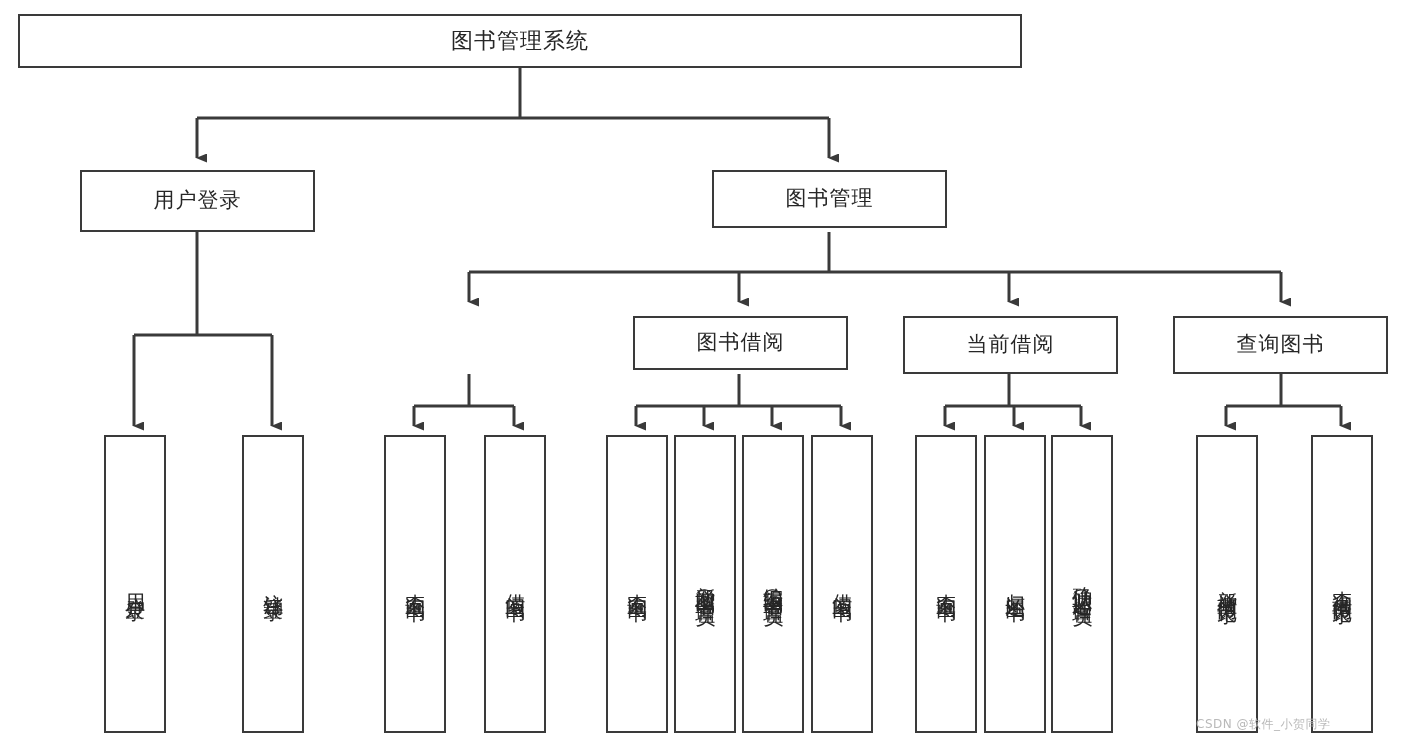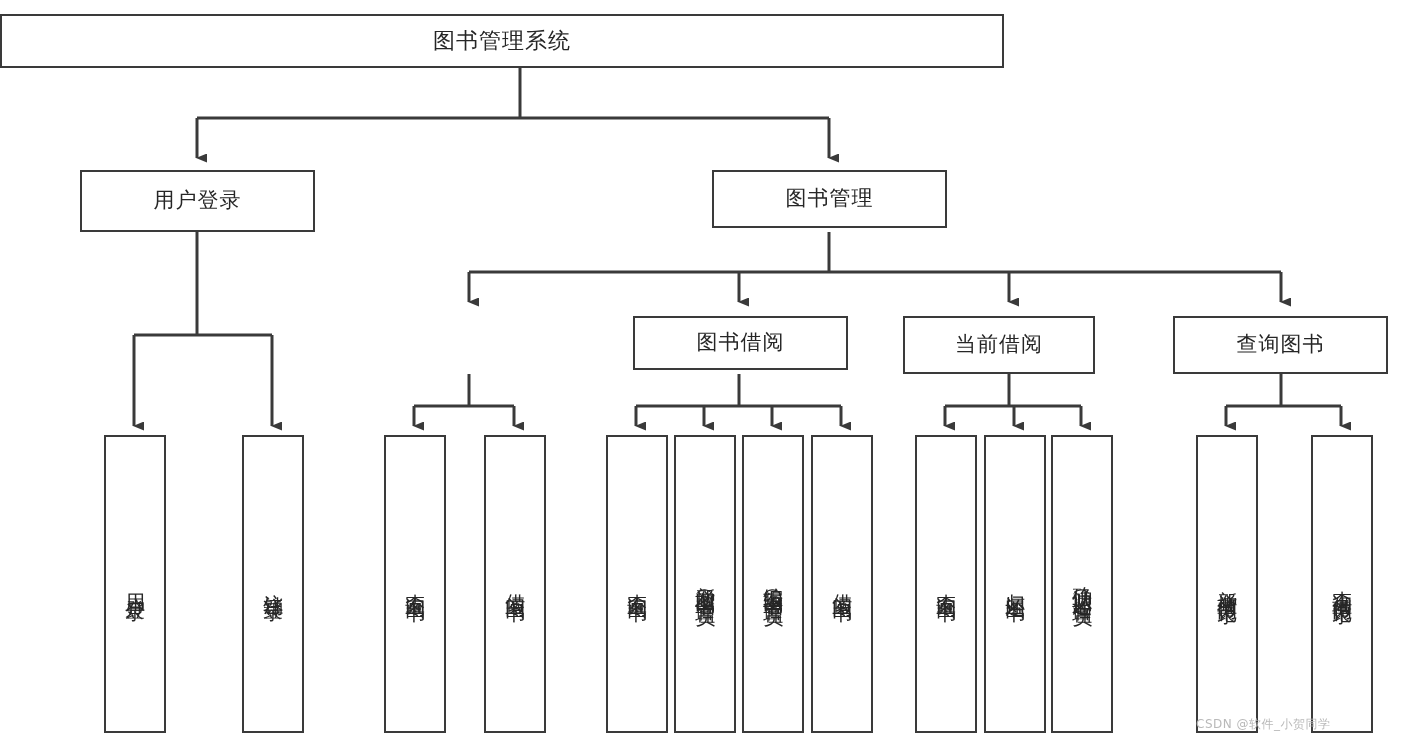--- a/index.html
+++ b/index.html
@@ -116,38 +116,38 @@
       <path d="M1014,406 L1014,426" marker-end="url(#arrowhead)"></path>
       <path d="M1081,406 L1081,426" marker-end="url(#arrowhead)"></path>
 
       <path d="M1281,374 L1281,406"></path>
       <path d="M1226,406 L1341,406"></path>
       <path d="M1226,406 L1226,426" marker-end="url(#arrowhead)"></path>
       <path d="M1341,406 L1341,426" marker-end="url(#arrowhead)"></path>
     </g>
   </svg>
 
-  <div class="node horiz root" style="left:0; top:14px; width:1004px; height:54px;">
+  <div class="node horiz root" style="left:18px; top:14px; width:1004px; height:54px;">
     <span>图书管理系统</span>
   </div>
 
   <div class="node horiz" style="left:80px; top:170px; width:235px; height:62px;">
     <span>用户登录</span>
   </div>
 
   <div class="node horiz" style="left:712px; top:170px; width:235px; height:58px;">
     <span>图书管理</span>
   </div>
 
 
   <div class="node horiz" style="left:633px; top:316px; width:215px; height:54px;">
     <span>图书借阅</span>
   </div>
 
-  <div class="node horiz" style="left:903px; top:316px; width:192px; height:58px;">
+  <div class="node horiz" style="left:903px; top:316px; width:215px; height:58px;">
     <span>当前借阅</span>
   </div>
 
   <div class="node horiz" style="left:1173px; top:316px; width:215px; height:58px;">
     <span>查询图书</span>
   </div>
 
   <div class="node vert" style="left:104px; top:435px; width:62px; height:298px;">
     <span class="vtext">用户登录</span>
   </div>

